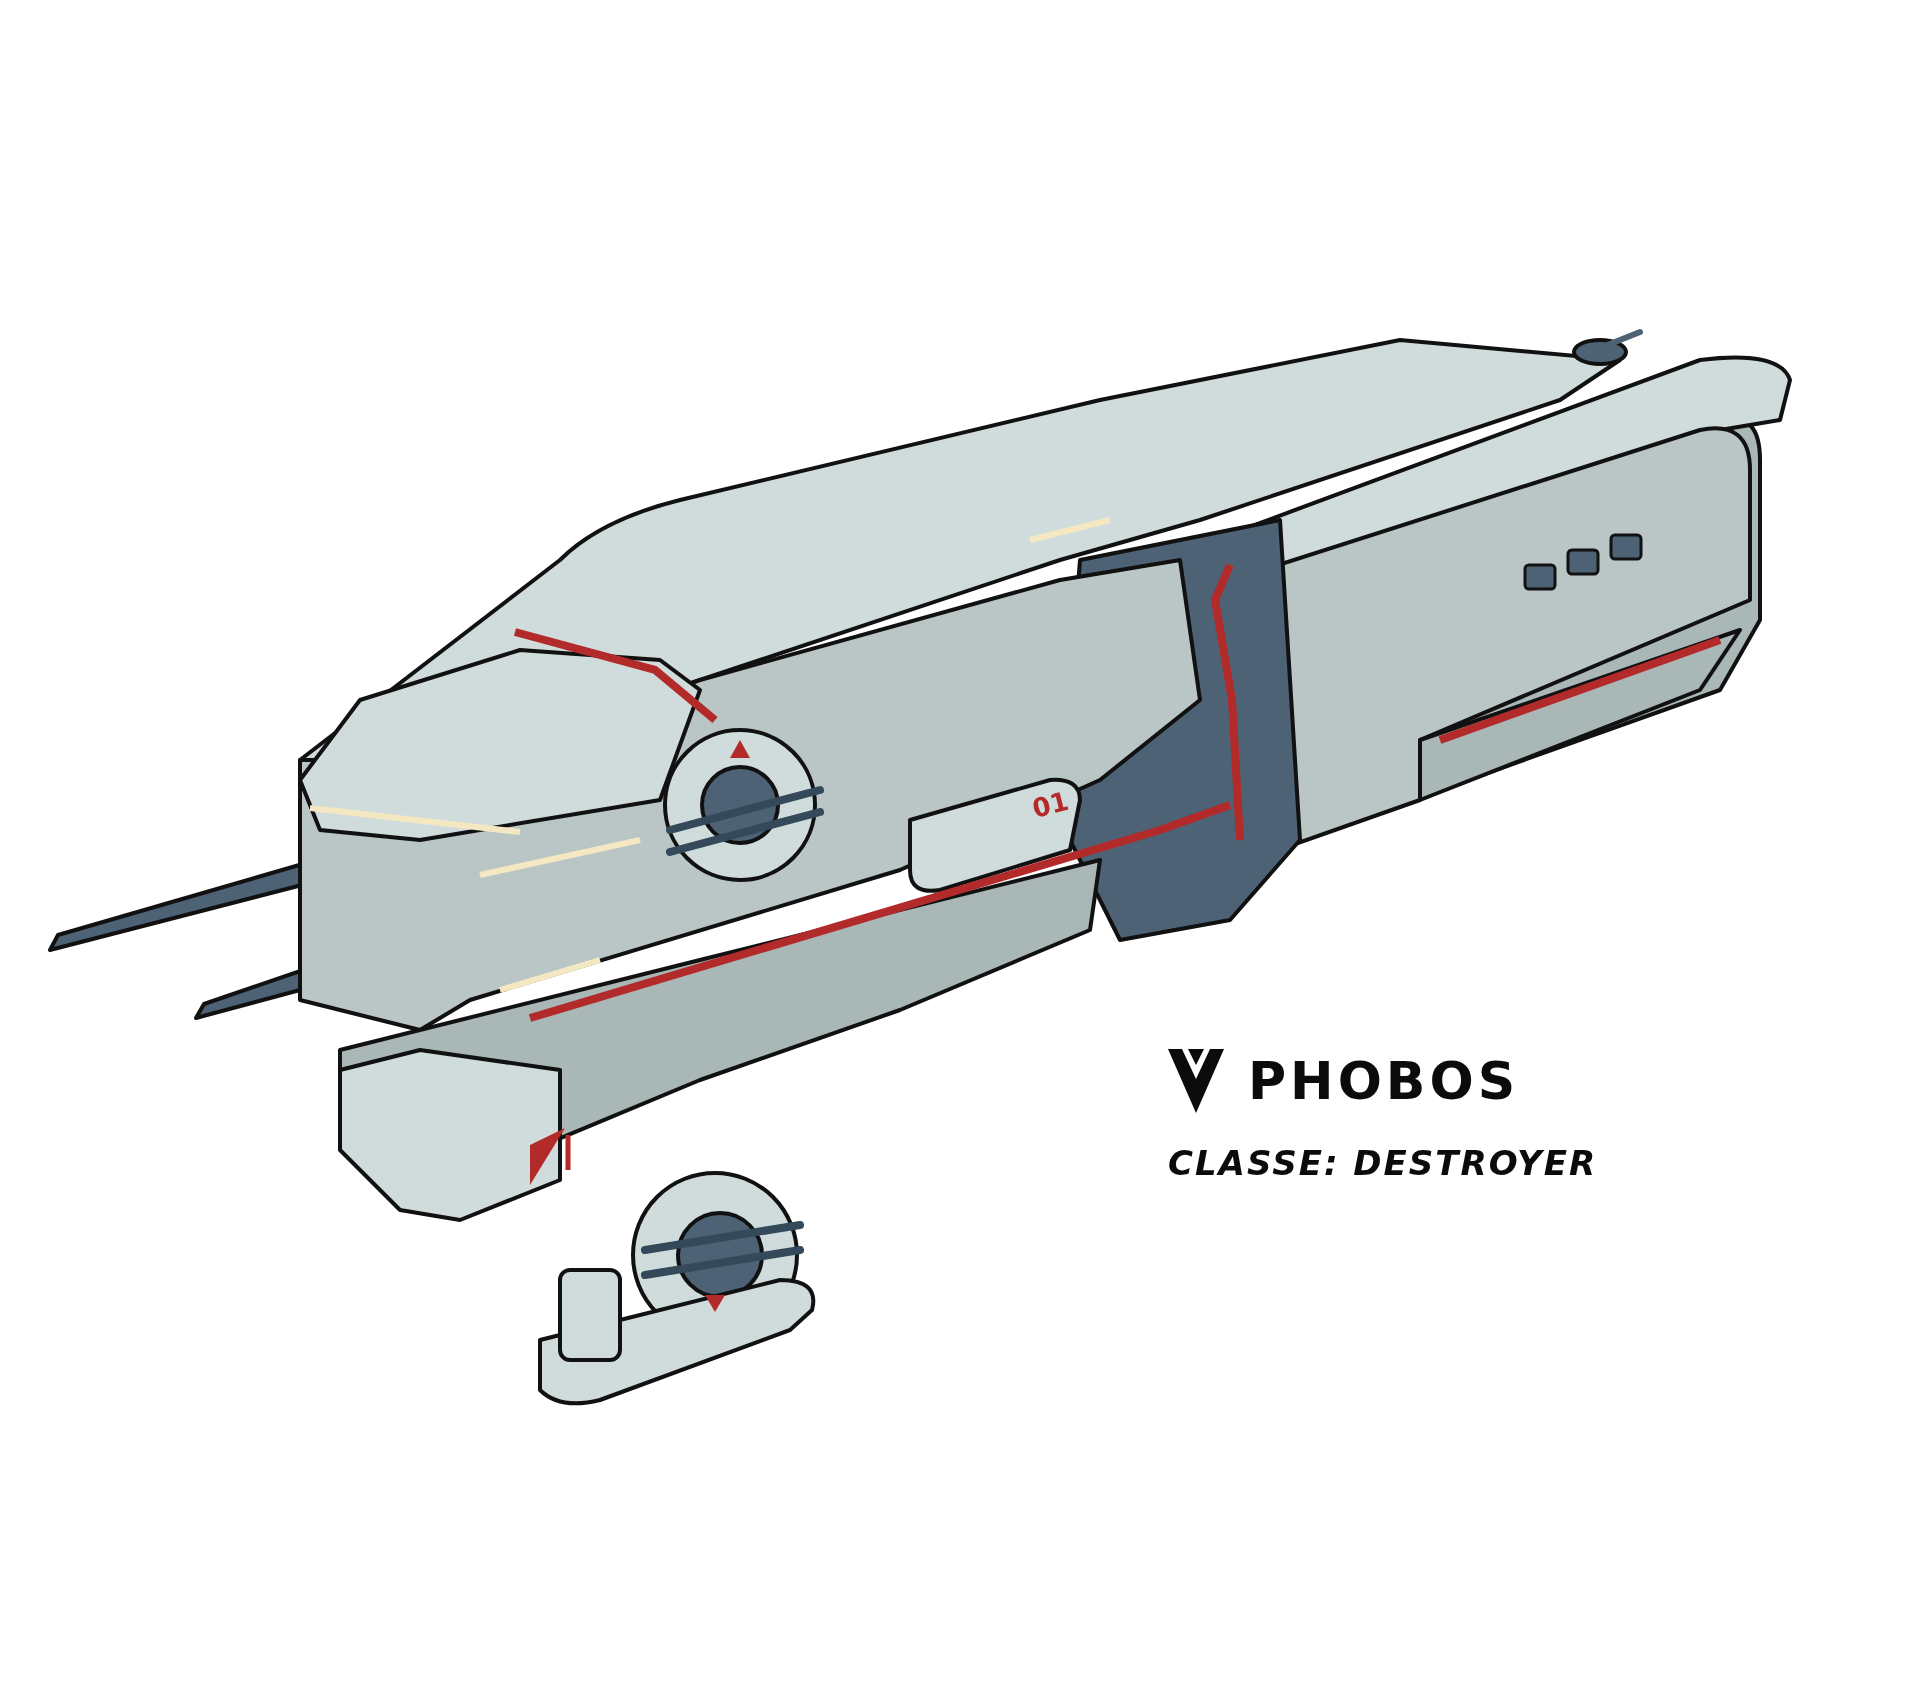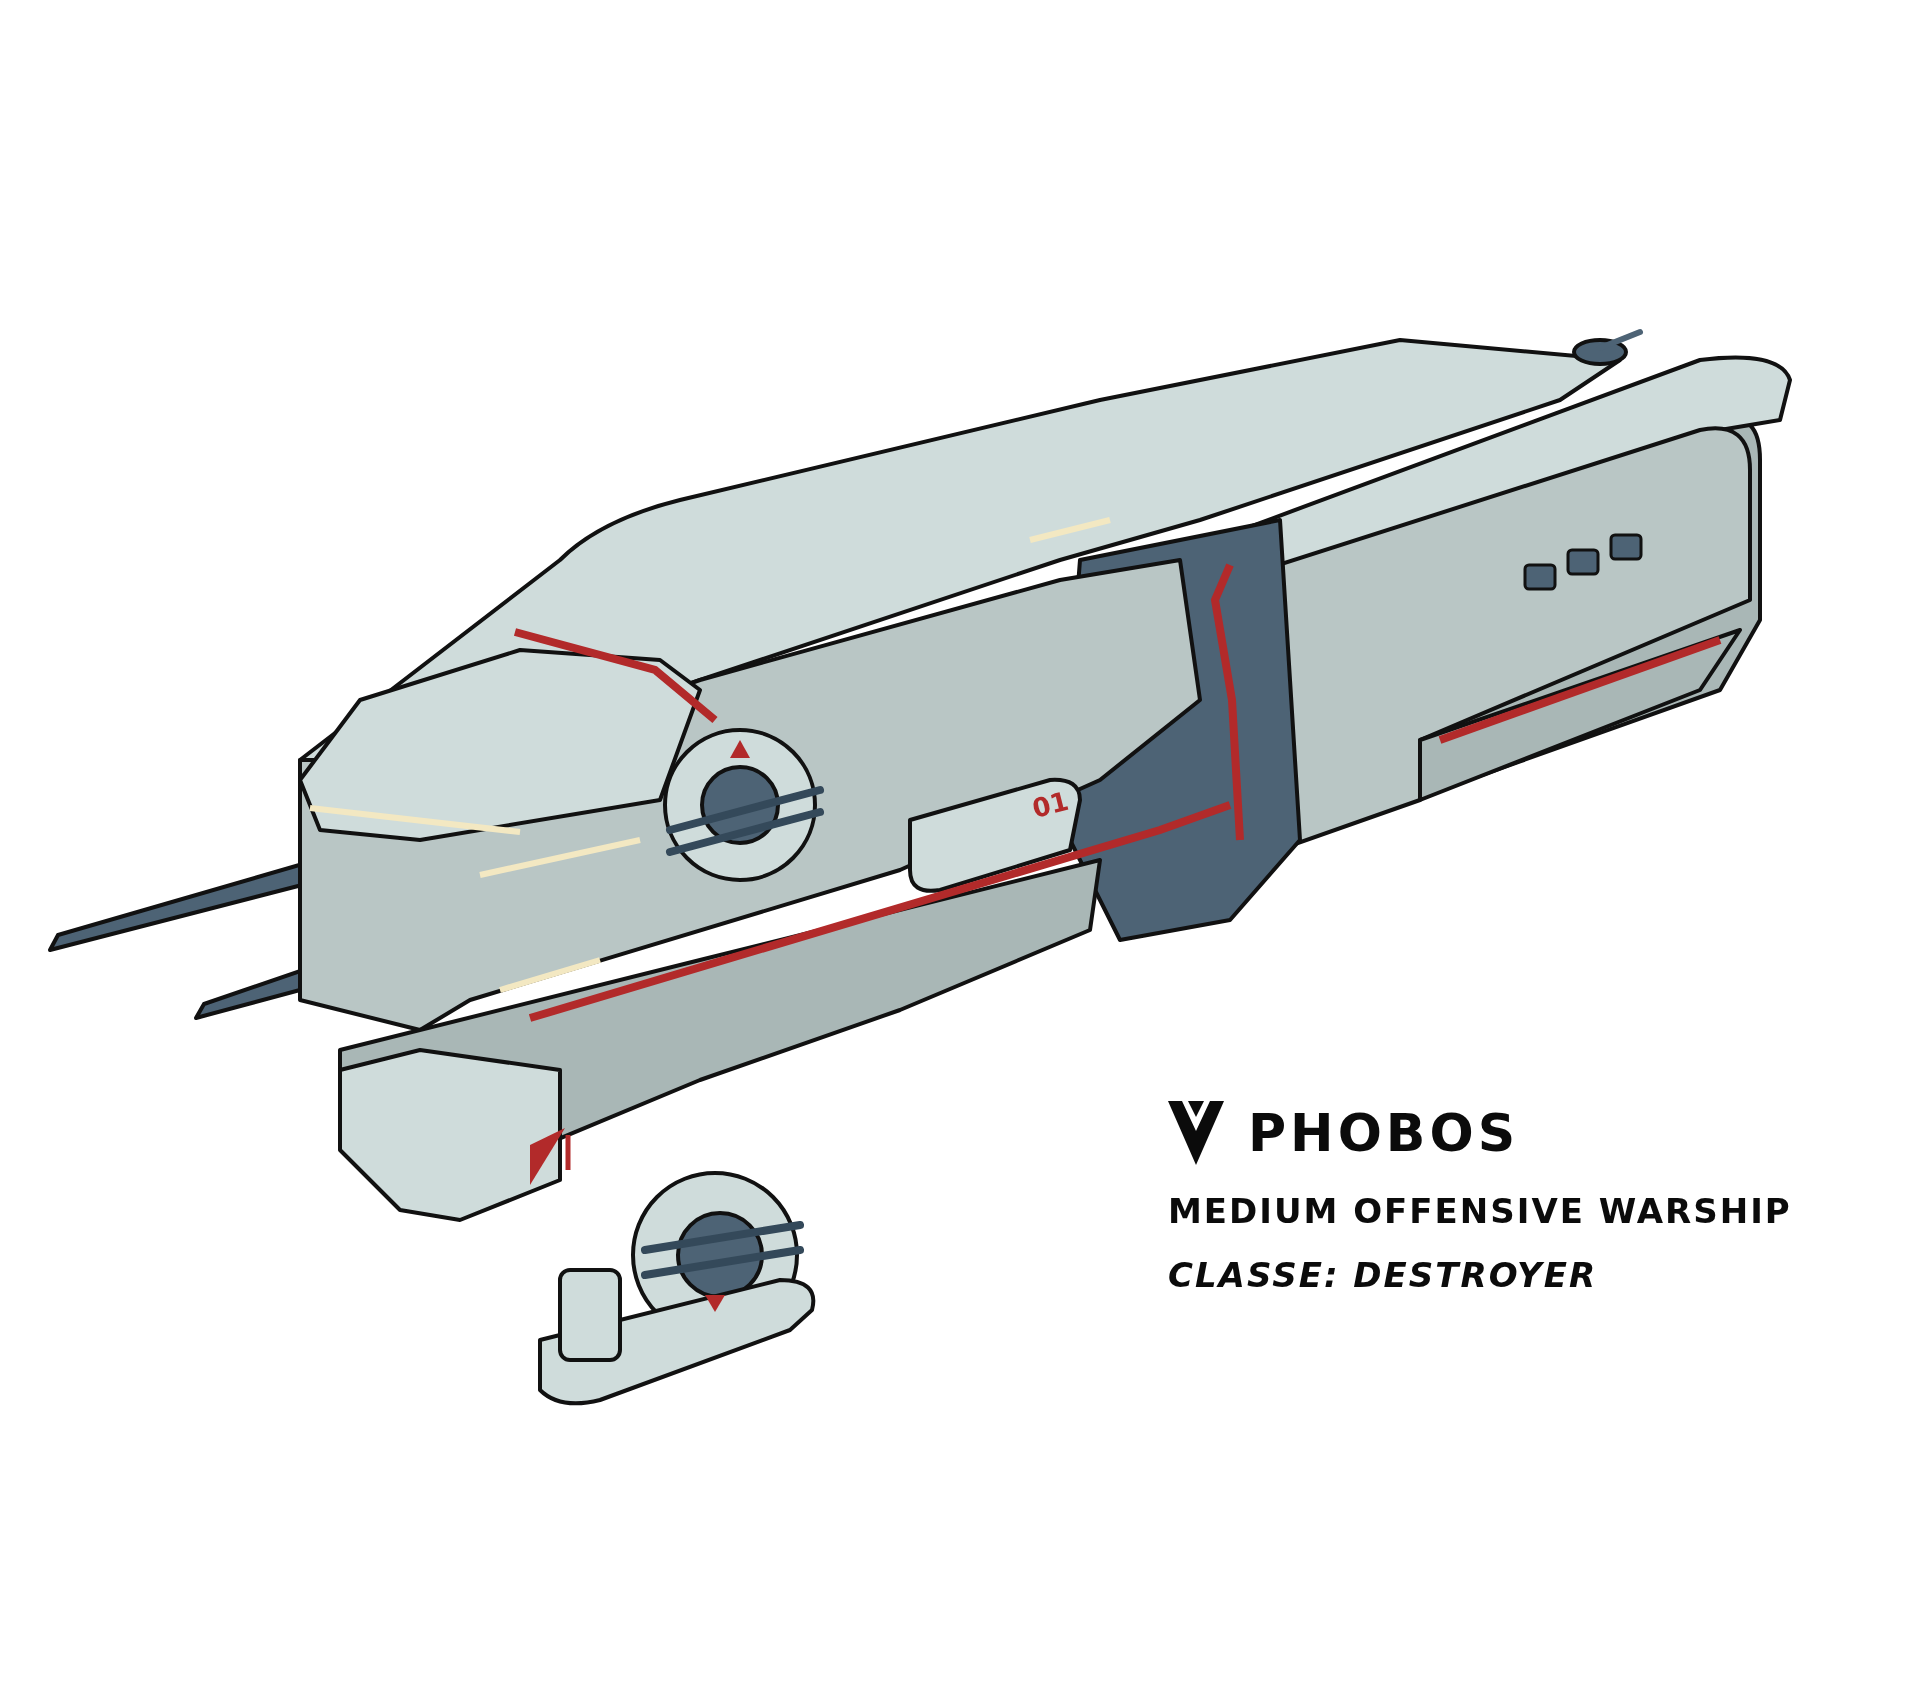--- a/index.html
+++ b/index.html
@@ -1,19 +1,19 @@
 <!DOCTYPE html>
 <html><head>
 <meta charset="utf-8">
 <style>
   html, body { margin: 0; padding: 0; background: #ffffff; }
   body { width: 1920px; height: 1698px; position: relative; overflow: hidden; }
   #ship-illustration { position: absolute; left: 0; top: 0; width: 1920px; height: 1698px; }
   #caption-block {
-    position: absolute; left: 1168px; top: 1098px;
+    position: absolute; left: 1168px; top: 1046px;
     font-family: "DejaVu Sans", "Liberation Sans", sans-serif;
     color: #0b0b0b; font-weight: bold;
   }
   .cap-title-row { display: flex; align-items: center; height: 70px; }
   .cap-logo { width: 56px; height: 64px; margin-right: 24px; }
   .cap-title { font-size: 52px; letter-spacing: 4px; line-height: 1; }
   .cap-line { font-size: 34px; letter-spacing: 2px; margin-top: 26px; line-height: 1; }
   .cap-line.second { margin-top: 30px; font-style: italic; }
   .hull-text { font-family: "DejaVu Sans", sans-serif; font-weight: bold; }
 </style>
@@ -90,15 +90,14 @@
 </svg>
 
 <div id="caption-block">
   <div class="cap-title-row">
     <svg class="cap-logo" viewBox="0 0 56 64">
       <polygon points="0,0 14,0 28,30 42,0 56,0 28,64" fill="#0b0b0b"></polygon>
       <polygon points="20,0 36,0 28,16" fill="#0b0b0b"></polygon>
     </svg>
     <span class="cap-title">PHOBOS</span>
   </div>
-  <div class="cap-line">MEDIUM OFFENSIVE WARSHIP</div>
   <div class="cap-line second">CLASSE: DESTROYER</div>
 </div>
 
 </body></html>

